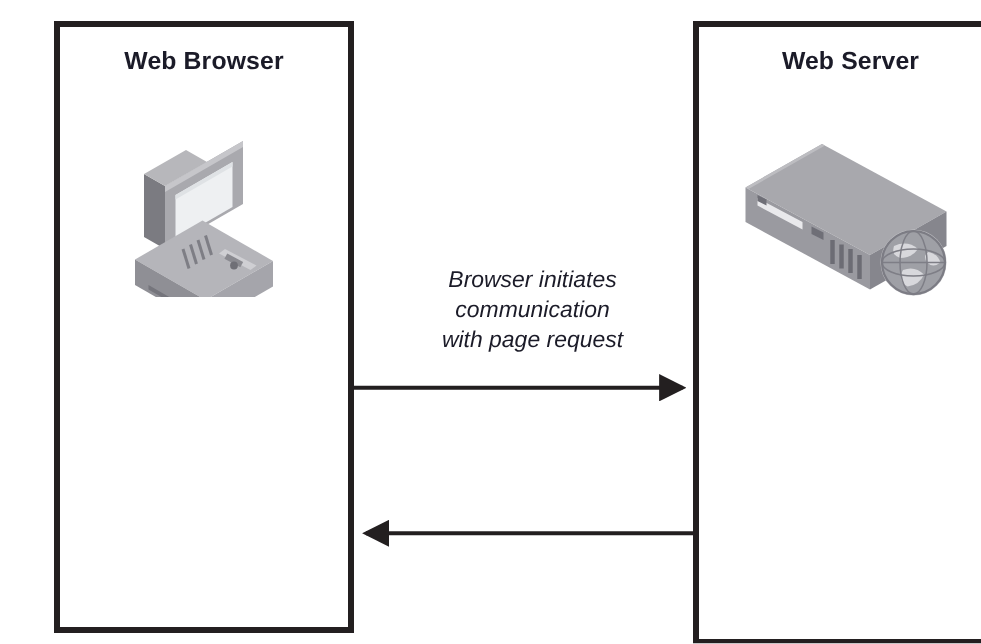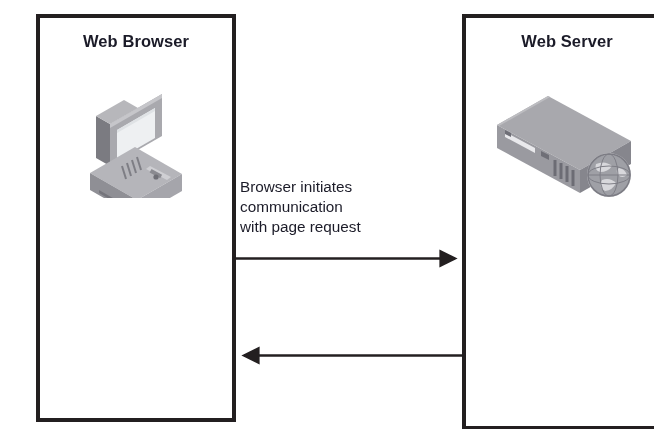--- a/index.html
+++ b/index.html
@@ -64,21 +64,21 @@
 
   
   .label {
     position: absolute;
     font-size: 15.3px;
     color: #1b1b28;
     line-height: 1.3;
     white-space: pre-line;
   }
   .label.right-align { text-align: right; }
-  .label.left-align  { text-align: left;  }
+  .label.left-align  { text-align: center; font-style: italic;  }
   #lbl-browser-initiates {
     left: 213px;
     width: 230px;
     top: 177px;
   }
   #lbl-server-responds {
     right: 220px;
     width: 230px;
     top: 371px;
   }

